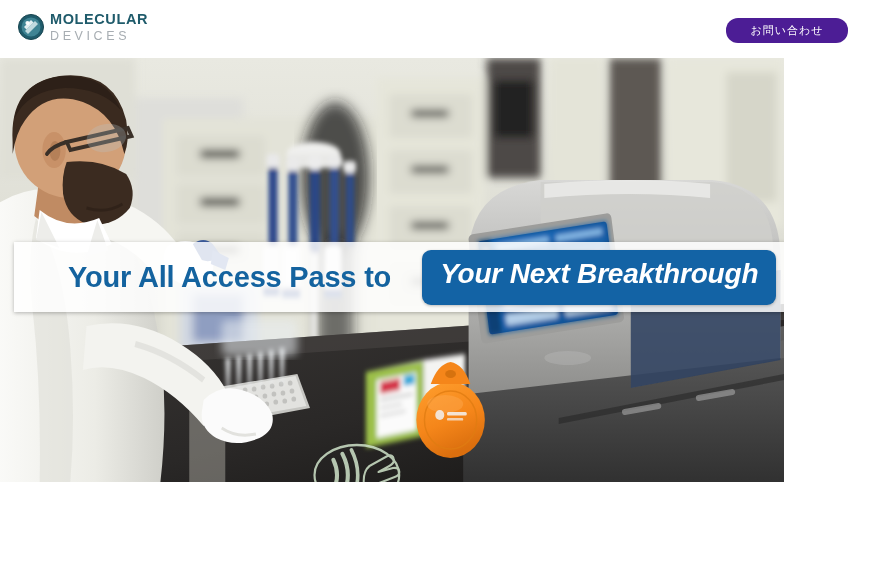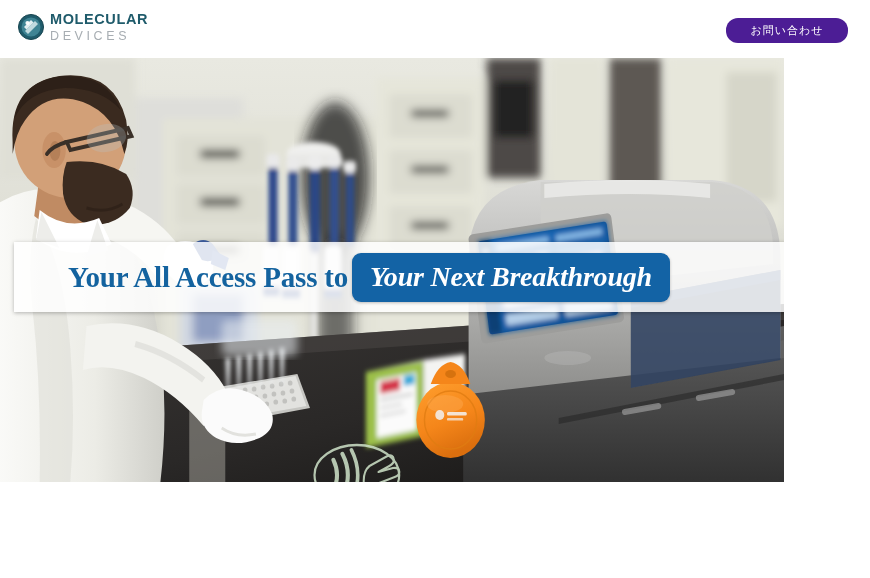--- a/index.html
+++ b/index.html
@@ -75,21 +75,20 @@
     padding: 0;
   }
 
   
   .hero {
     position: relative;
     width: 784px;
     height: 424px;
     overflow: hidden;
     background: #7d7a74;
-    font-family: Liberation Serif, serif;
   }
 
   .hero-photo {
     position: absolute;
     inset: 0;
     width: 100%;
     height: 100%;
   }
 
   
@@ -108,29 +107,29 @@
 
   .headline-plain {
     font-size: 29px;
     font-weight: 700;
     color: #14639f;
     letter-spacing: -0.2px;
     white-space: nowrap;
   }
 
   .headline-emph {
-    margin-left: 4px;
+    margin-left: 31px;
     background: #1363a5;
     color: #ffffff;
     font-size: 28px;
     font-weight: 700;
     font-style: italic;
     letter-spacing: -0.2px;
     border-radius: 9px;
-    padding: 8px 18px 9px 18px;
+    padding: 8px 18px 15px 18px;
     white-space: nowrap;
     box-shadow: 0 1px 3px rgba(0,0,0,0.25);
   }
 
   .instrument-brand {
     position: absolute;
     left: 742px;
     top: 426px;
     font-size: 12px;
     color: #cfcfcf;

